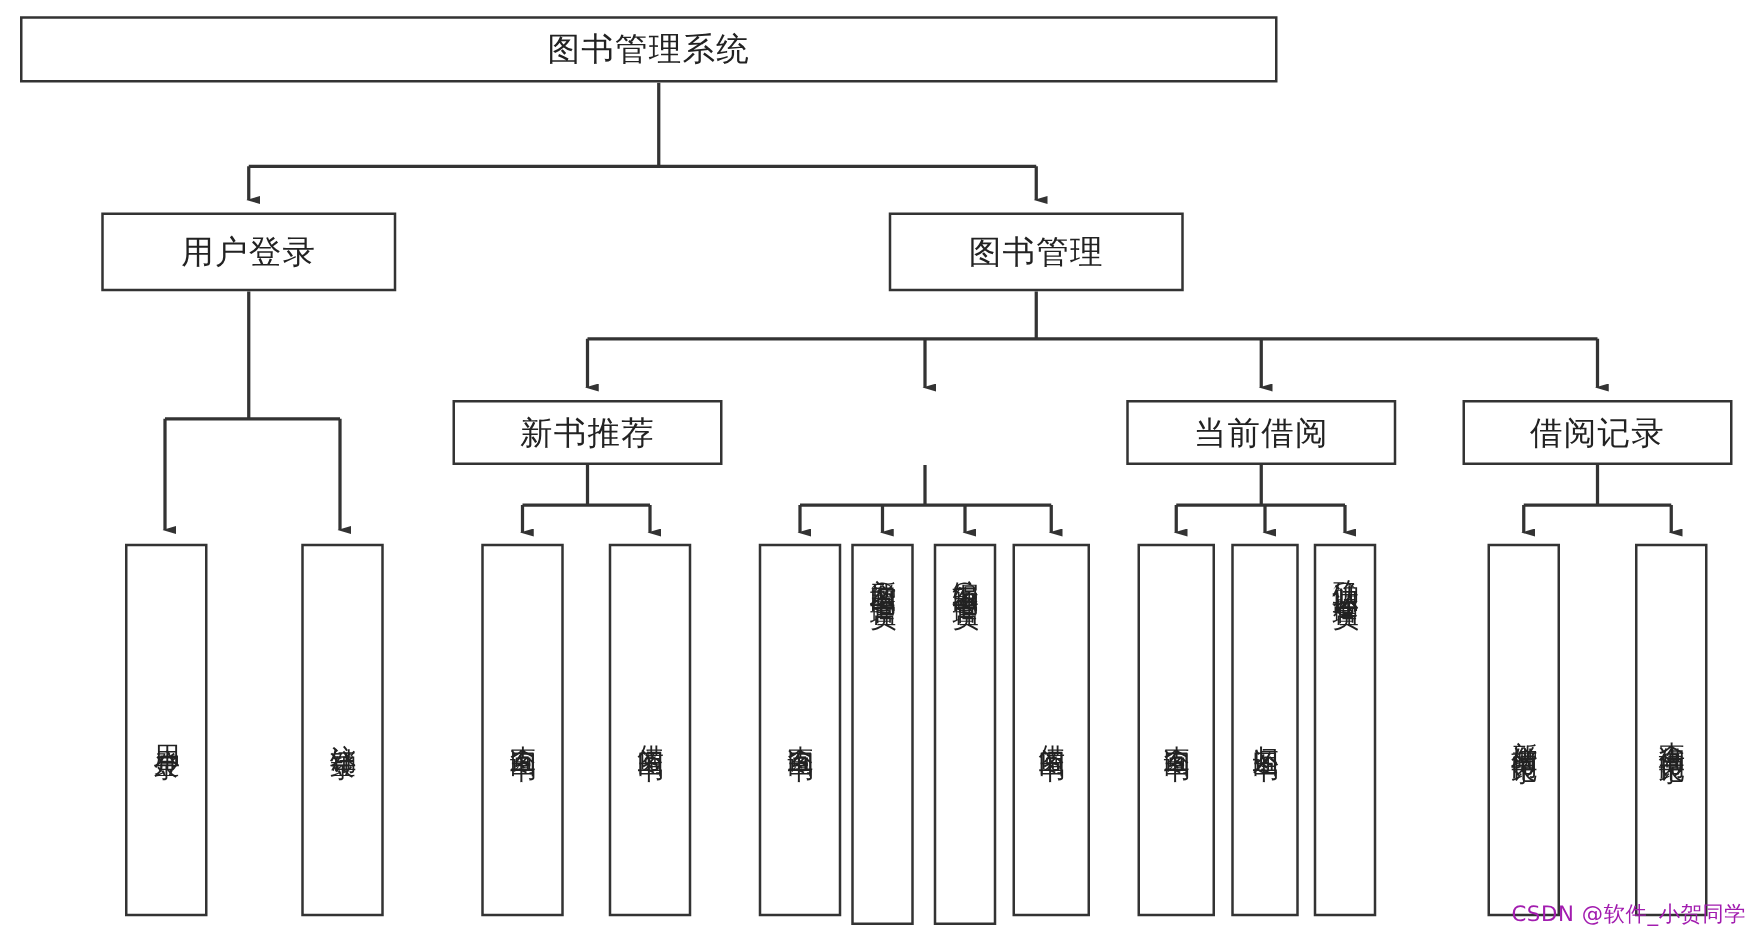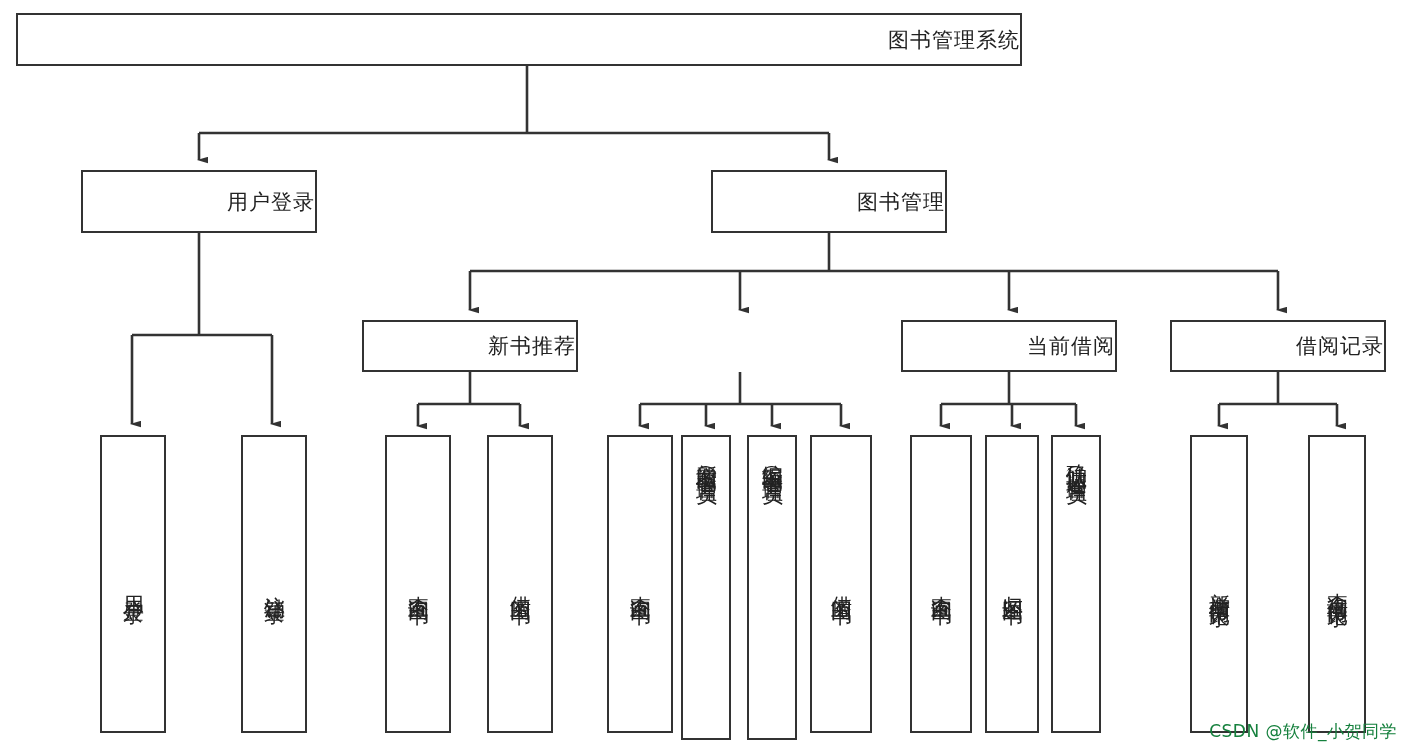--- a/index.html
+++ b/index.html
@@ -28,23 +28,22 @@
     position: absolute;
     box-sizing: border-box;
     border: 2px solid #333333;
     background: #ffffff;
     display: flex;
     align-items: center;
     justify-content: center;
     color: #222222;
   }
   .node-box.horiz {
-    font-size: 21px;
+    font-size: 26px;
     letter-spacing: 1px;
-    justify-content: flex-end;
   }
   .node-box.vert {
     font-size: 21px;
     padding-top: 10px;
     padding-bottom: 8px;
     align-items: flex-start;
   }
   .vlabel {
     writing-mode: vertical-rl;
     text-orientation: upright;
@@ -54,21 +53,21 @@
     display: block;
   }
   .node-box.vert.centerv {
     align-items: center;
   }
   #watermark {
     position: absolute;
     right: 8px;
     bottom: 4px;
     font-size: 17px;
-    color: #15803d;
+    color: #a21caf;
     letter-spacing: 0.5px;
     white-space: nowrap;
     user-select: none;
   }
 </style>
 </head>
 <body>
 
 <div id="canvas">
 

